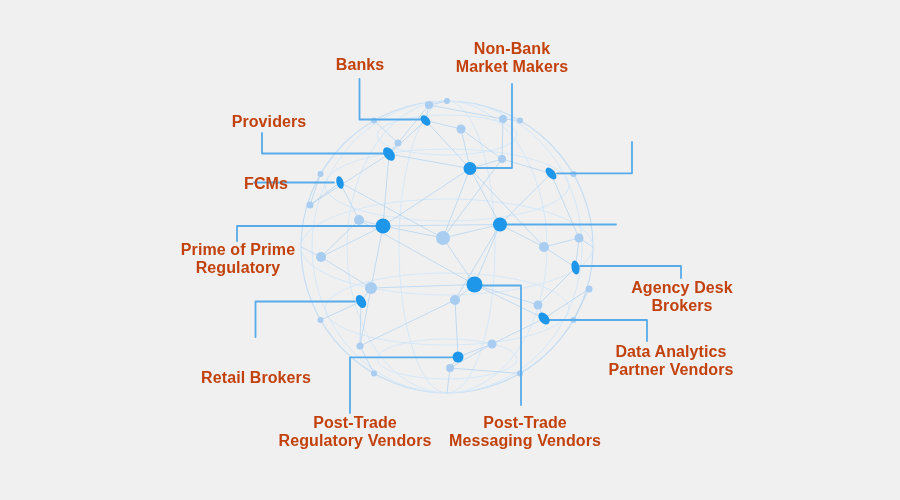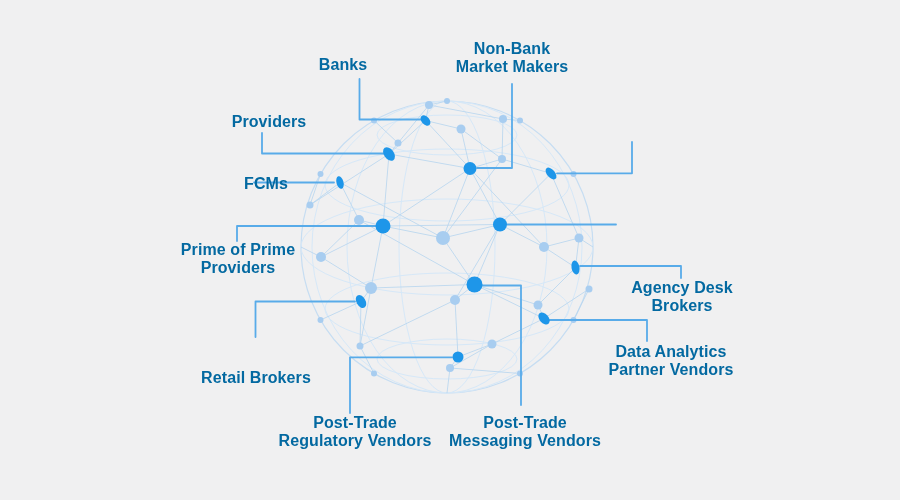--- a/index.html
+++ b/index.html
@@ -6,21 +6,21 @@
   body{width:900px;height:500px;overflow:hidden;background:#f0f0f1;}
   .stage{
     position:relative;width:900px;height:500px;background:#f0f0f1;
     font-family:"Liberation Sans",sans-serif;
   }
   #globe-svg{position:absolute;left:0;top:0;width:900px;height:500px;}
   #labels{position:absolute;left:0;top:0;width:900px;height:500px;pointer-events:none;}
   .label{
     position:absolute;transform:translate(-50%,-50%);
     text-align:center;font-weight:700;font-size:16px;line-height:17.5px;
-    color:#0369a1;white-space:pre-line;letter-spacing:.1px;
+    color:#c2410c;white-space:pre-line;letter-spacing:.1px;
   }
 </style>
 </head>
 <body>
 
 <div class="stage">
   <svg id="globe-svg" xmlns="http://www.w3.org/2000/svg" viewBox="0 0 900 500">
       <circle cx="447" cy="247" r="146" fill="none" stroke="#c6ddf2" stroke-width="1.2"></circle>
       <ellipse cx="447" cy="247" rx="146" ry="48" fill="none" stroke="#d6e8f8" stroke-width="1"></ellipse>
       <ellipse cx="447" cy="185" rx="122" ry="36" fill="none" stroke="#d6e8f8" stroke-width="1"></ellipse>
@@ -145,27 +145,27 @@
       <ellipse cx="340" cy="182.5" rx="3.5" ry="6.5" fill="#1e96e9" transform="rotate(-15 340 182.5)"></ellipse>
       <ellipse cx="500" cy="224.5" rx="7" ry="7" fill="#1e96e9" transform="rotate(0 500 224.5)"></ellipse>
       <ellipse cx="383" cy="226" rx="7.5" ry="7.5" fill="#1e96e9" transform="rotate(0 383 226)"></ellipse>
       <ellipse cx="575.5" cy="267.5" rx="4" ry="7" fill="#1e96e9" transform="rotate(-10 575.5 267.5)"></ellipse>
       <ellipse cx="361" cy="301.5" rx="4.5" ry="7" fill="#1e96e9" transform="rotate(-30 361 301.5)"></ellipse>
       <ellipse cx="544" cy="318.5" rx="4.5" ry="7" fill="#1e96e9" transform="rotate(-40 544 318.5)"></ellipse>
       <ellipse cx="458" cy="357" rx="5.5" ry="5.5" fill="#1e96e9" transform="rotate(0 458 357)"></ellipse>
       <ellipse cx="474.5" cy="284.5" rx="8" ry="8" fill="#1e96e9" transform="rotate(0 474.5 284.5)"></ellipse>
     </svg>
   <div id="labels">
-      <div class="label" style="left: 343px; top: 65px;">Banks</div>
+      <div class="label" style="left: 360px; top: 65px;">Banks</div>
       <div class="label" style="left: 512px; top: 57px;">Non-Bank
 Market Makers</div>
       <div class="label" style="left: 269px; top: 122px;">Providers</div>
       <div class="label" style="left: 221px; top: 184px; margin-left: 45px;">FCMs</div>
       <div class="label" style="left: 238px; top: 258px;">Prime of Prime
-Providers</div>
+Regulatory</div>
       <div class="label" style="left: 682px; top: 296px;">Agency Desk
 Brokers</div>
       <div class="label" style="left: 256px; top: 354px; margin-top: 24px;">Retail Brokers</div>
       <div class="label" style="left: 647px; top: 360px; margin-left: 24px;">Data Analytics
 Partner Vendors</div>
       <div class="label" style="left: 355px; top: 431px;">Post-Trade
 Regulatory Vendors</div>
       <div class="label" style="left: 525px; top: 431px;">Post-Trade
 Messaging Vendors</div>
     </div>

